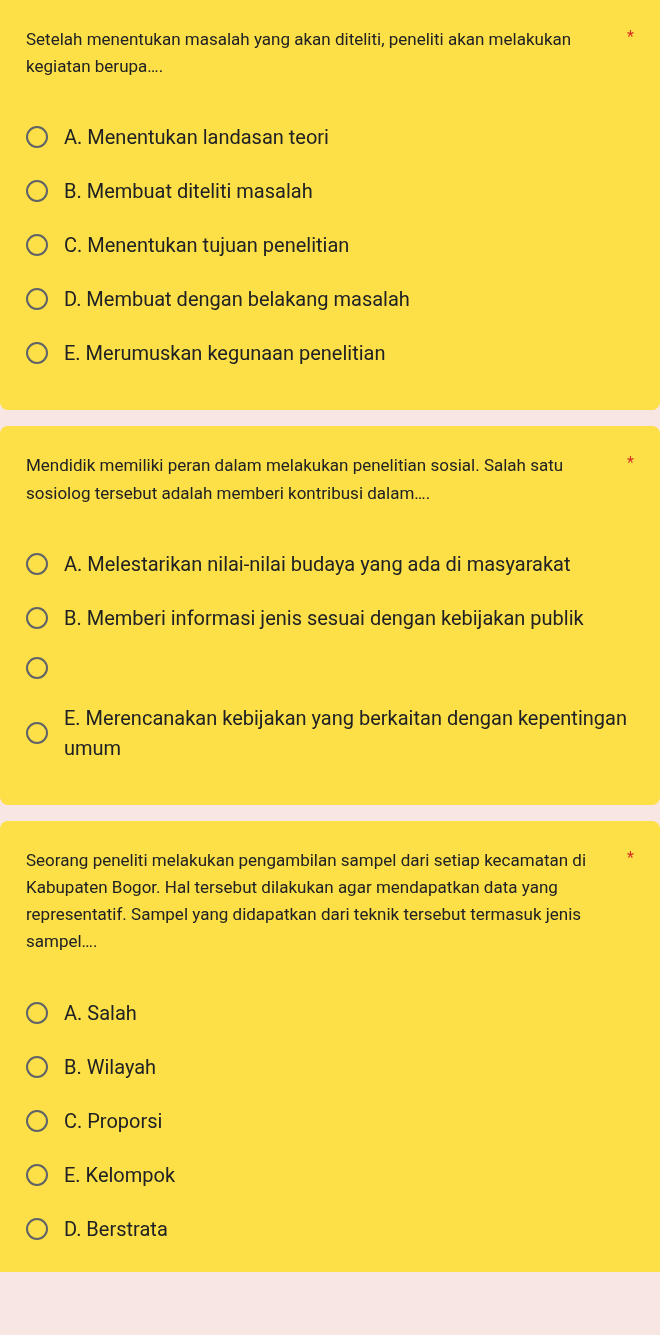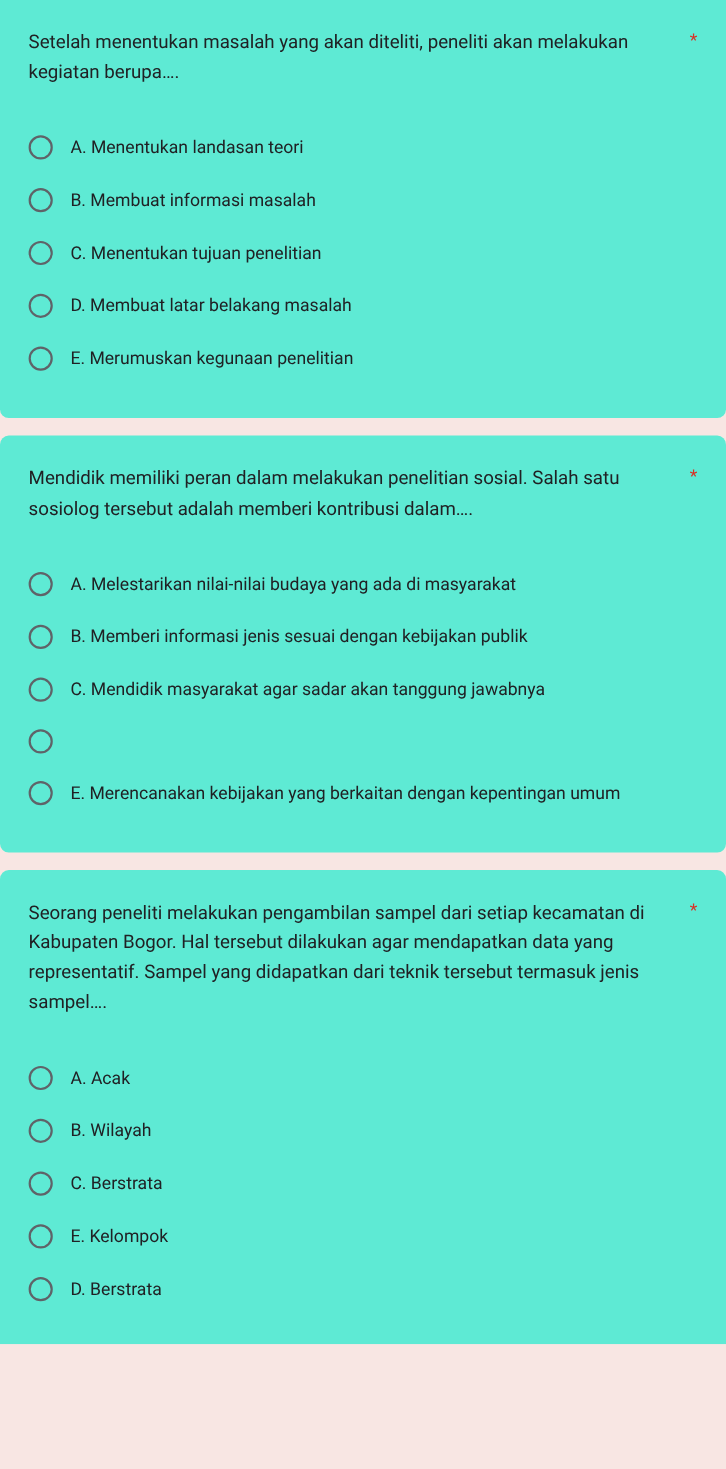--- a/index.html
+++ b/index.html
@@ -4,21 +4,21 @@
 <style>
   * { box-sizing: border-box; margin: 0; padding: 0; }
   body {
     font-family: 'Roboto', Arial, sans-serif;
     background: #f8e6e3;
     width: 660px;
     color: #202124;
     font-size: 17px;
   }
   .card {
-    background: #5eead4;
+    background: #fde047;
     border-radius: 0 0 8px 8px;
     padding: 26px 26px 30px 26px;
     margin-bottom: 16px;
   }
   .card ~ .card {
     border-radius: 8px;
   }
   .question-header {
     display: flex;
     align-items: flex-start;
@@ -45,47 +45,47 @@
   }
   .radio {
     width: 22px;
     height: 22px;
     border: 2px solid #5f6368;
     border-radius: 50%;
     flex-shrink: 0;
   }
   .option-label {
     color: #202124;
-    font-size: 16px;
+    font-size: 20px;
     line-height: 1.5;
   }
 </style>
 </head>
 <body>
 
 <div class="card">
   <div class="question-header">
     <div class="question-text">Setelah menentukan masalah yang akan diteliti, peneliti akan melakukan kegiatan berupa….</div>
     <div class="required">*</div>
   </div>
   <div class="option">
     <div class="radio"></div>
     <div class="option-label">A. Menentukan landasan teori</div>
   </div>
   <div class="option">
     <div class="radio"></div>
-    <div class="option-label">B. Membuat informasi masalah</div>
+    <div class="option-label">B. Membuat diteliti masalah</div>
   </div>
   <div class="option">
     <div class="radio"></div>
     <div class="option-label">C. Menentukan tujuan penelitian</div>
   </div>
   <div class="option">
     <div class="radio"></div>
-    <div class="option-label">D. Membuat latar belakang masalah</div>
+    <div class="option-label">D. Membuat dengan belakang masalah</div>
   </div>
   <div class="option">
     <div class="radio"></div>
     <div class="option-label">E. Merumuskan kegunaan penelitian</div>
   </div>
 </div>
 
 <div class="card">
   <div class="question-header">
     <div class="question-text">Mendidik memiliki peran dalam melakukan penelitian sosial. Salah satu sosiolog tersebut adalah memberi kontribusi dalam….</div>
@@ -94,47 +94,43 @@
   <div class="option">
     <div class="radio"></div>
     <div class="option-label">A. Melestarikan  nilai-nilai budaya yang ada di masyarakat</div>
   </div>
   <div class="option">
     <div class="radio"></div>
     <div class="option-label">B. Memberi informasi jenis sesuai dengan kebijakan publik</div>
   </div>
   <div class="option">
     <div class="radio"></div>
-    <div class="option-label">C. Mendidik masyarakat agar sadar akan tanggung jawabnya</div>
-  </div>
-  <div class="option">
-    <div class="radio"></div>
   </div>
   <div class="option">
     <div class="radio"></div>
     <div class="option-label">E. Merencanakan kebijakan yang berkaitan dengan kepentingan umum</div>
   </div>
 </div>
 
-<div class="card" style="border-radius:8px 8px 0 0; padding-bottom:26px; margin-bottom:0;">
+<div class="card" style="border-radius:8px 8px 0 0; padding-bottom:16px; margin-bottom:0;">
   <div class="question-header">
     <div class="question-text">Seorang peneliti melakukan pengambilan sampel dari setiap kecamatan di Kabupaten Bogor. Hal tersebut dilakukan agar mendapatkan data yang representatif. Sampel yang didapatkan dari teknik tersebut termasuk jenis sampel….</div>
     <div class="required">*</div>
   </div>
   <div class="option">
     <div class="radio"></div>
-    <div class="option-label">A. Acak</div>
+    <div class="option-label">A. Salah</div>
   </div>
   <div class="option">
     <div class="radio"></div>
     <div class="option-label">B. Wilayah</div>
   </div>
   <div class="option">
     <div class="radio"></div>
-    <div class="option-label">C. Berstrata</div>
+    <div class="option-label">C. Proporsi</div>
   </div>
   <div class="option">
     <div class="radio"></div>
     <div class="option-label">E. Kelompok</div>
   </div>
   <div class="option">
     <div class="radio"></div>
     <div class="option-label">D. Berstrata</div>
   </div>
 </div>

